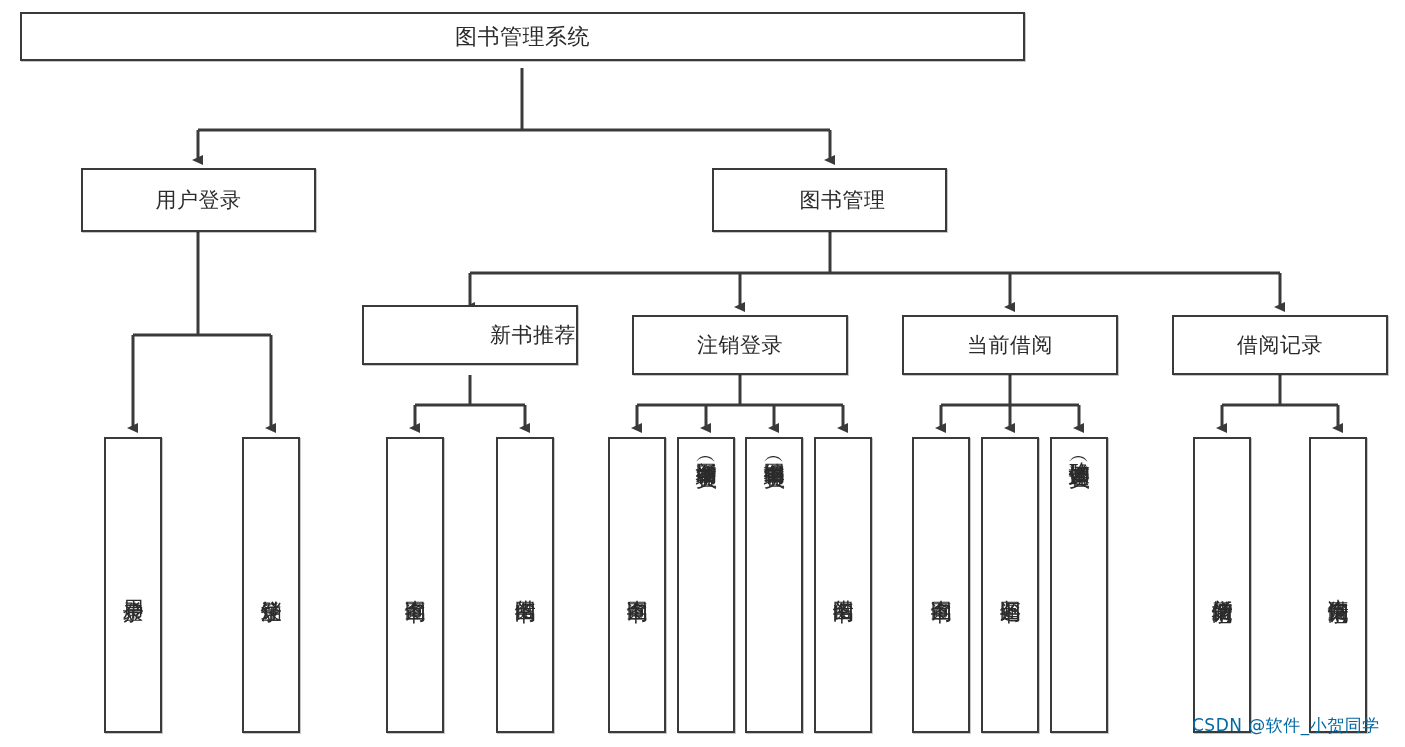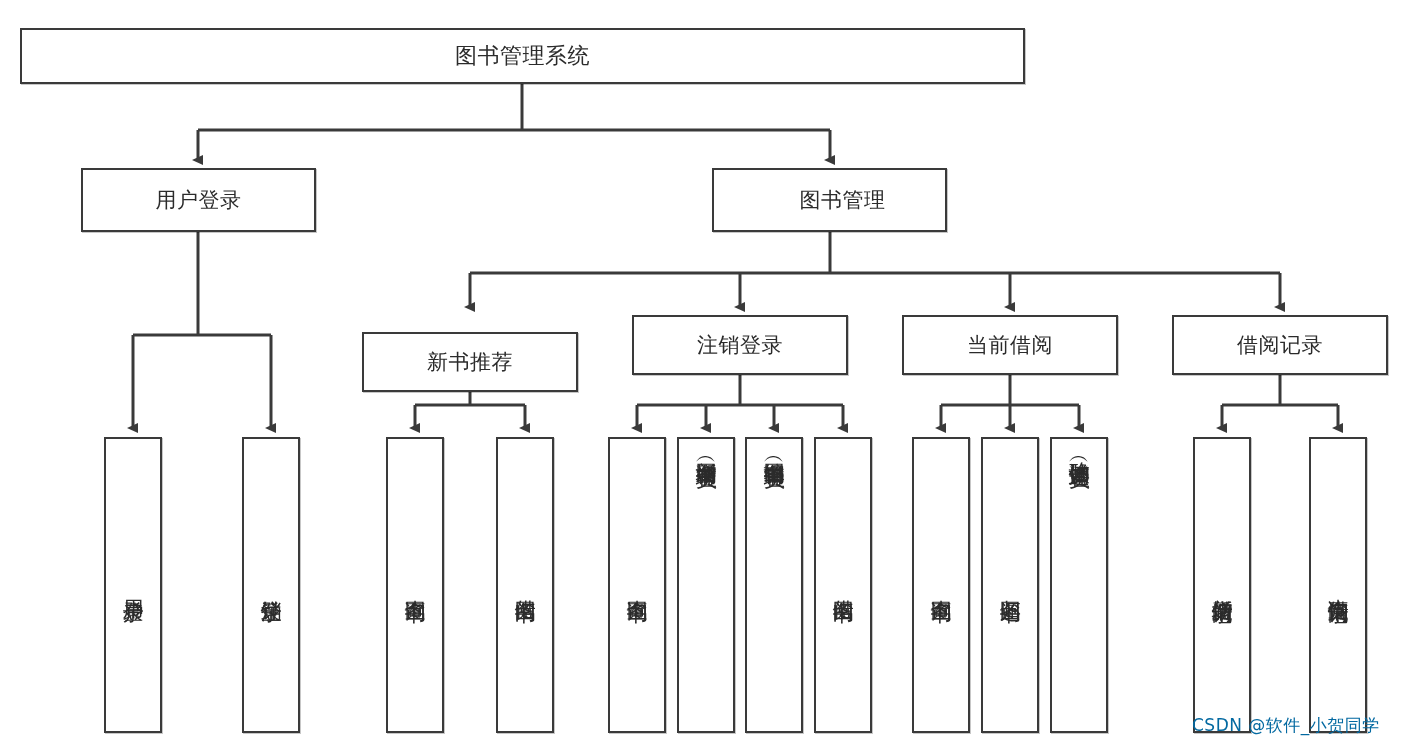--- a/index.html
+++ b/index.html
@@ -127,32 +127,32 @@
       <path d="M1010,405 L1010,428" marker-end="url(#arrow)"></path>
       <path d="M1079,405 L1079,428" marker-end="url(#arrow)"></path>
 
       <path d="M1280,375 L1280,405"></path>
       <path d="M1222,405 L1338,405"></path>
       <path d="M1222,405 L1222,428" marker-end="url(#arrow)"></path>
       <path d="M1338,405 L1338,428" marker-end="url(#arrow)"></path>
     </g>
   </svg>
 
-  <div class="node horiz root" style="left:20px; top:12px; width:1005px; height:56px;margin-top:16px;">
+  <div class="node horiz root" style="left:20px; top:12px; width:1005px; height:49px;">
     <span class="label">图书管理系统</span>
   </div>
 
   <div class="node horiz" style="left:81px; top:168px; width:235px; height:64px;">
     <span class="label">用户登录</span>
   </div>
   <div class="node horiz" style="left:712px; top:168px; width:235px; height:64px;padding-left:26px;">
     <span class="label">图书管理</span>
   </div>
 
-  <div class="node horiz" style="left:362px; top:332px; width:216px; height:60px;">
+  <div class="node horiz" style="left:362px; top:305px; width:216px; height:60px;justify-content:flex-end;">
     <span class="label">新书推荐</span>
   </div>
   <div class="node horiz" style="left:632px; top:315px; width:216px; height:60px;">
     <span class="label">注销登录</span>
   </div>
   <div class="node horiz" style="left:902px; top:315px; width:216px; height:60px;">
     <span class="label">当前借阅</span>
   </div>
   <div class="node horiz" style="left:1172px; top:315px; width:216px; height:60px;">
     <span class="label">借阅记录</span>

